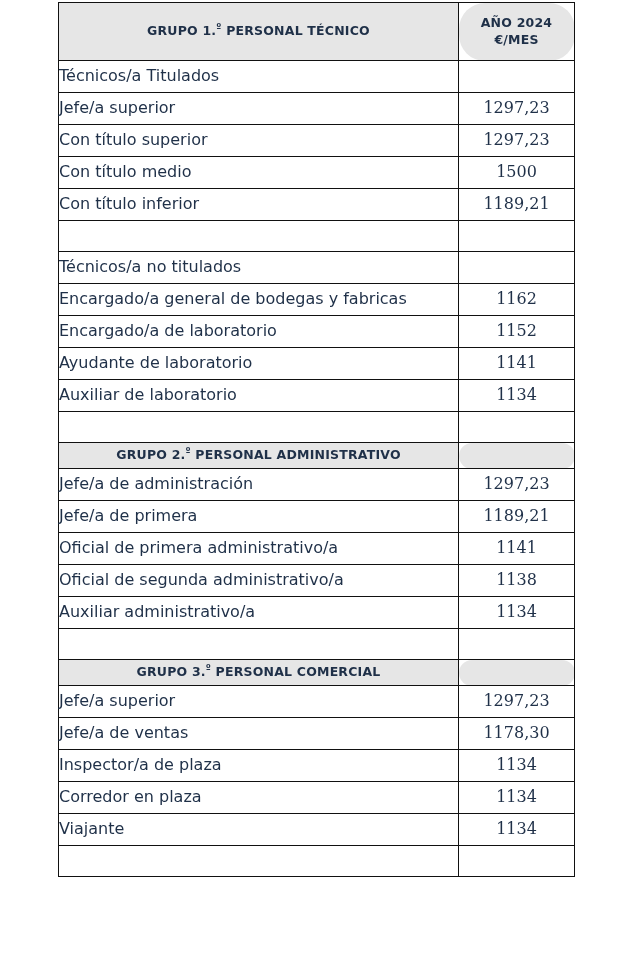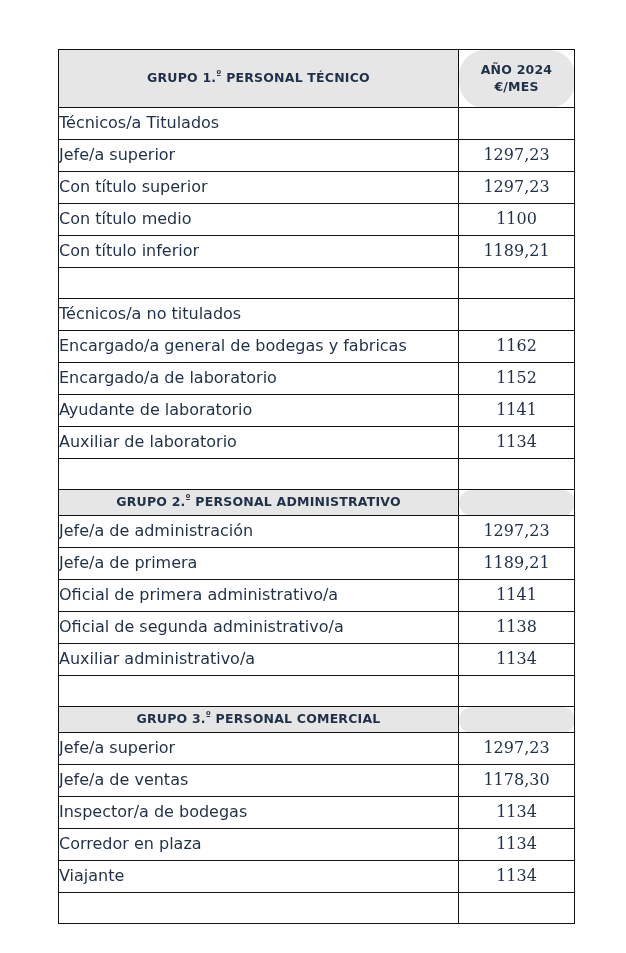--- a/index.html
+++ b/index.html
@@ -13,21 +13,20 @@
     height: 953px;
     font-family: "DejaVu Sans", "Liberation Sans", sans-serif;
     color: #1f3048;
     overflow: hidden;
   }
   #wage-table-wrap {
     position: absolute;
     left: 58px;
     top: 2px;
     width: 516px;
-    margin-top: 47px;
   }
   table.wage-table {
     border-collapse: collapse;
     table-layout: fixed;
     width: 516px;
   }
   table.wage-table col.col-concept { width: 400px; }
   table.wage-table col.col-amount  { width: 116px; }
 
   table.wage-table td {
@@ -108,21 +107,21 @@
         <tr class="data-row">
           <td class="concept">Jefe/a superior</td>
           <td class="amount">1297,23</td>
         </tr>
         <tr class="data-row">
           <td class="concept">Con título superior</td>
           <td class="amount">1297,23</td>
         </tr>
         <tr class="data-row">
           <td class="concept">Con título medio</td>
-          <td class="amount">1100</td>
+          <td class="amount">1500</td>
         </tr>
         <tr class="data-row">
           <td class="concept">Con título inferior</td>
           <td class="amount">1189,21</td>
         </tr>
         <tr class="spacer-row">
           <td class="concept"></td>
           <td class="amount"></td>
         </tr>
         <tr class="data-row">
@@ -183,21 +182,21 @@
         </tr>
         <tr class="data-row">
           <td class="concept">Jefe/a superior</td>
           <td class="amount">1297,23</td>
         </tr>
         <tr class="data-row">
           <td class="concept">Jefe/a de ventas</td>
           <td class="amount">1178,30</td>
         </tr>
         <tr class="data-row">
-          <td class="concept">Inspector/a de bodegas</td>
+          <td class="concept">Inspector/a de plaza</td>
           <td class="amount">1134</td>
         </tr>
         <tr class="data-row">
           <td class="concept">Corredor en plaza</td>
           <td class="amount">1134</td>
         </tr>
         <tr class="data-row">
           <td class="concept">Viajante</td>
           <td class="amount">1134</td>
         </tr>

